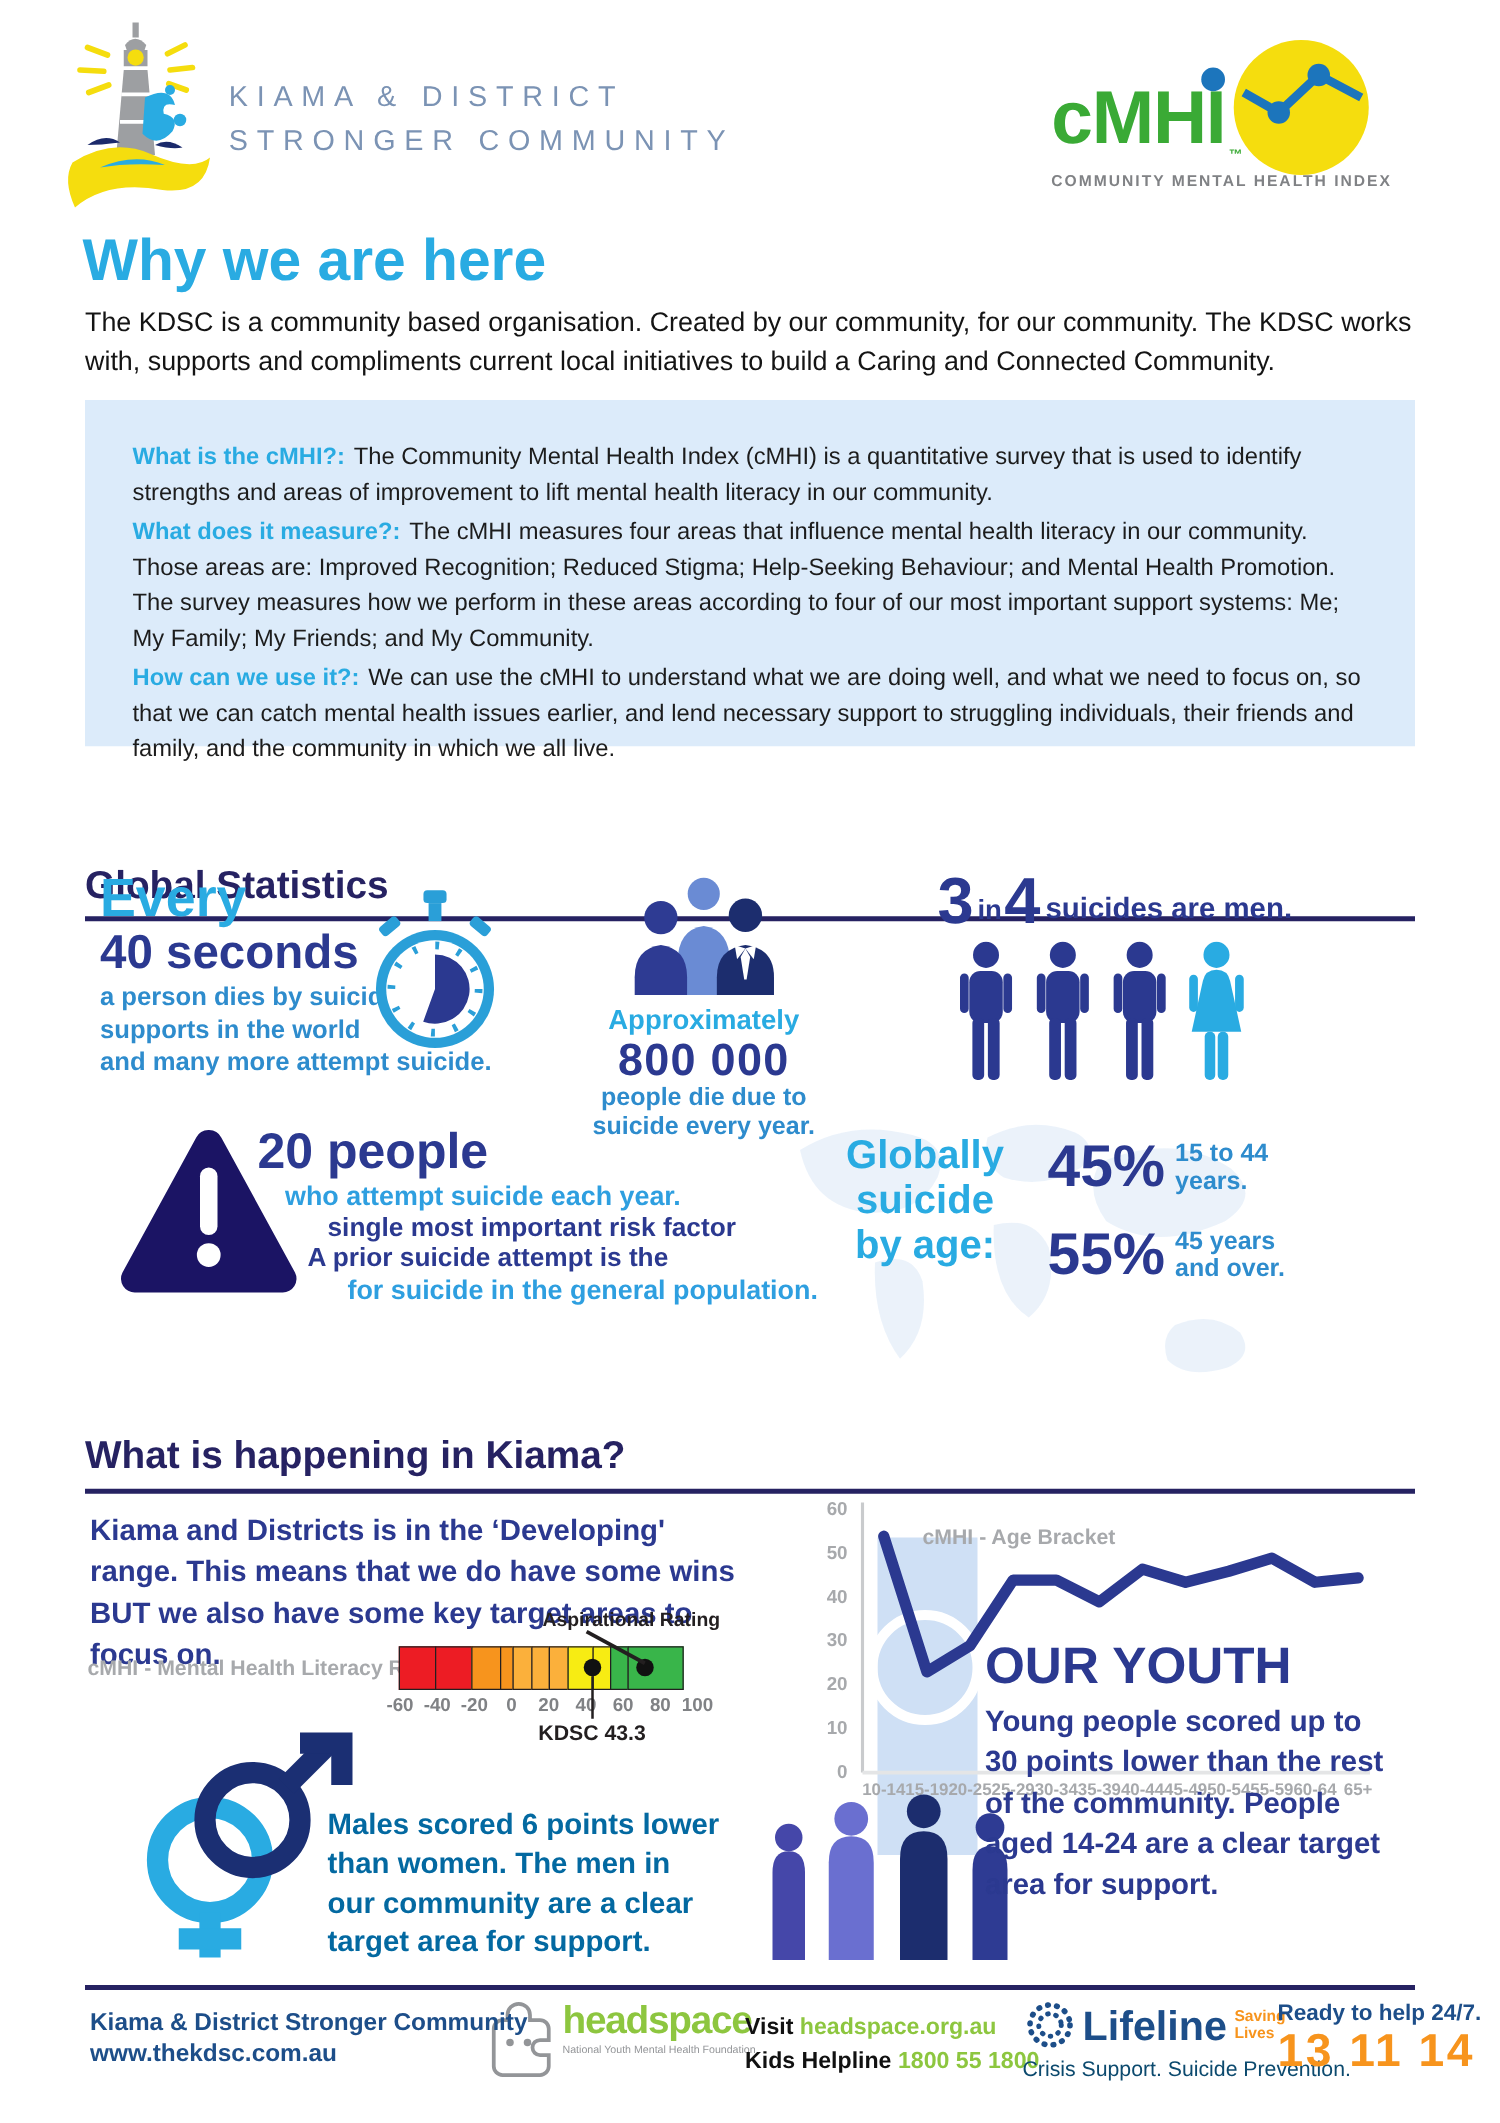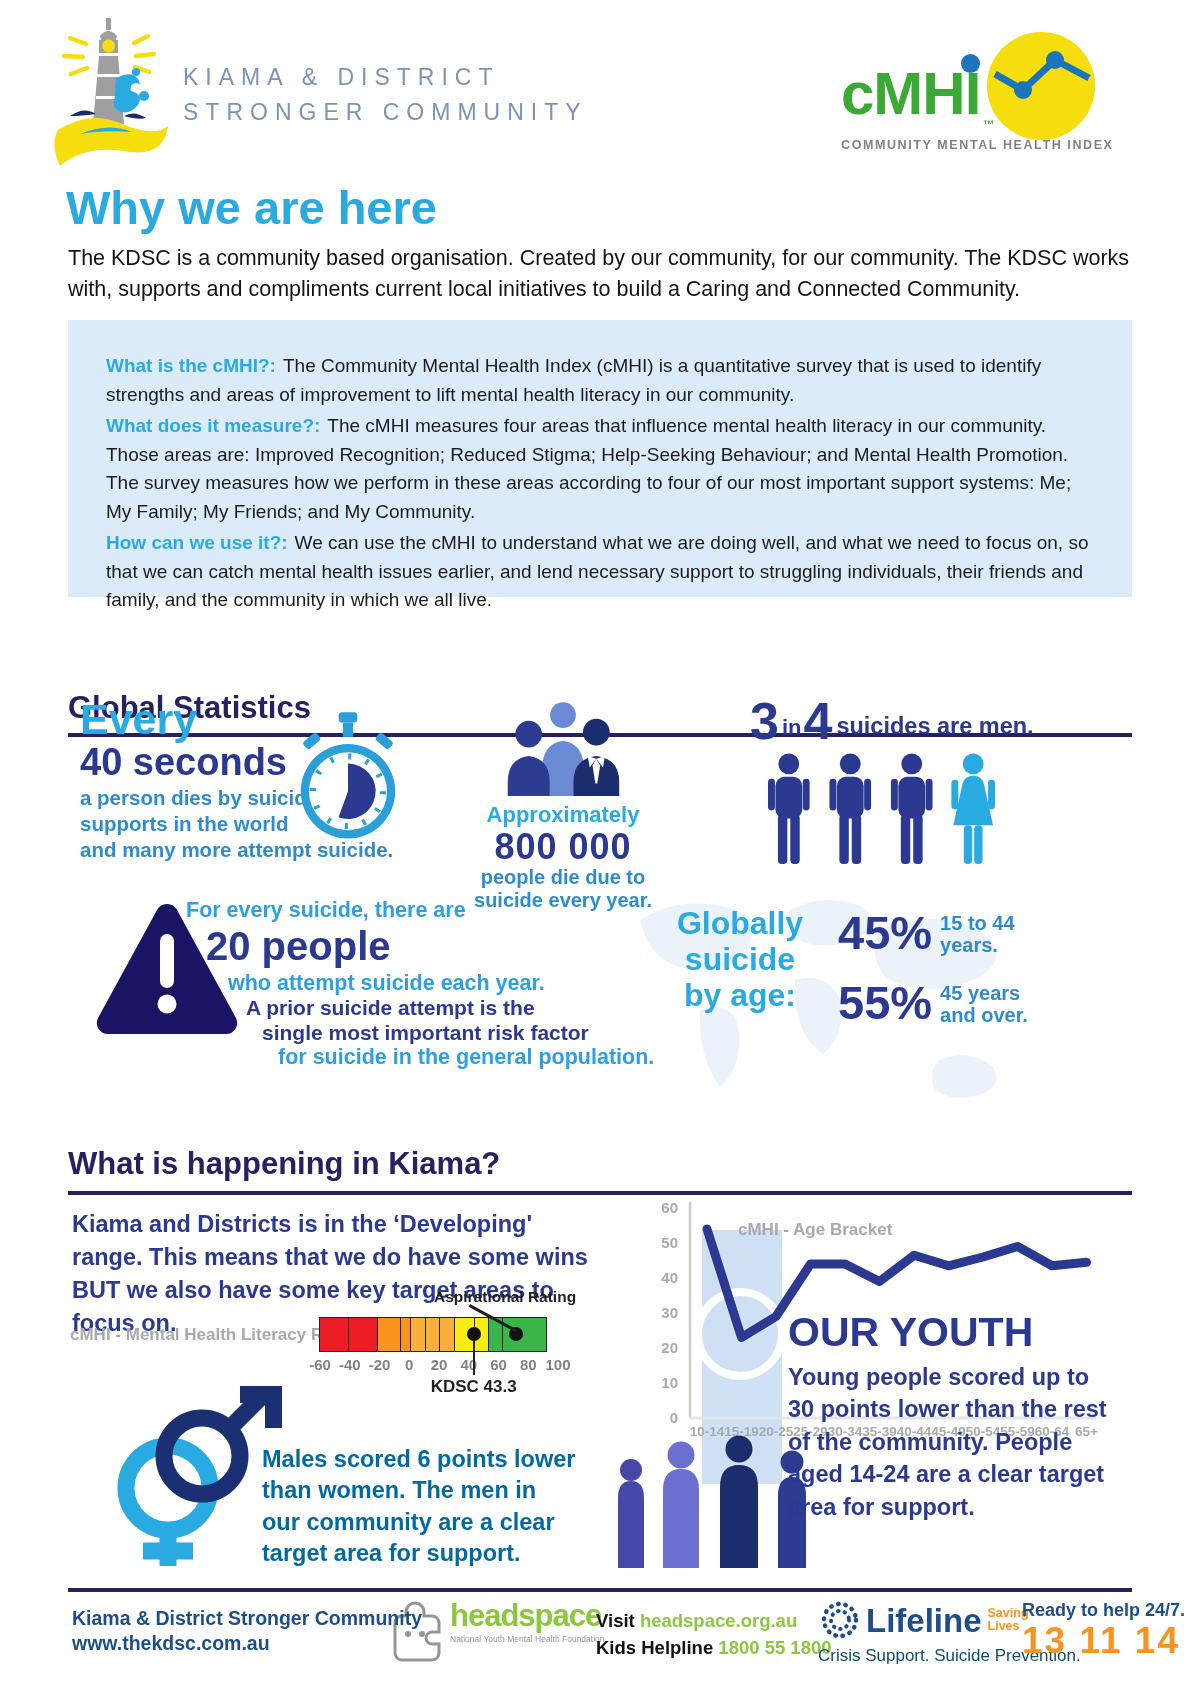--- a/index.html
+++ b/index.html
@@ -223,25 +223,24 @@
       <use href="#fig-woman" x="186" fill="#29abe2"></use>
     </svg>
   </div>
 
   <svg class="abs" style="left:92px;top:898px;" width="150" height="142" viewBox="0 0 150 142">
     <path d="M75,6 a11,11 0 0 1 10,6 L144,120 a11,11 0 0 1 -10,16 H16 a11,11 0 0 1 -10,-16 L65,12 a11,11 0 0 1 10,-6 Z" fill="#1b1464"></path>
     <rect x="68" y="36" width="14" height="54" rx="7" fill="#fff"></rect>
     <circle cx="75" cy="106" r="9.5" fill="#fff"></circle>
   </svg>
   <div class="abs twenty">
-    <div class="tw-blue">For every suicide, there are</div>
     <div class="tw-num" style="margin-left:20px;">20 people</div>
     <div class="tw-blue" style="margin-left:42px;">who attempt suicide each year.</div>
+    <div class="tw-navy" style="margin-left:76px;">single most important risk factor</div>
     <div class="tw-navy" style="margin-left:60px;">A prior suicide attempt is the</div>
-    <div class="tw-navy" style="margin-left:76px;">single most important risk factor</div>
     <div class="tw-blue" style="margin-left:92px;">for suicide in the general population.</div>
   </div>
 
   <svg class="abs" style="left:620px;top:880px;z-index:0;opacity:.55;" width="420" height="300" viewBox="0 0 420 300">
     <g fill="#dbe8f7">
       <path d="M20,40 q40,-25 90,-12 q30,8 20,34 q-15,30 -55,28 q-45,-4 -55,-50 z"></path>
       <path d="M80,130 q30,-10 38,15 q6,40 -18,62 q-22,-30 -20,-77 z"></path>
       <path d="M170,30 q35,-18 70,-4 q20,10 5,28 q-30,18 -62,8 q-18,-12 -13,-32 z"></path>
       <path d="M175,100 q32,-8 44,18 q8,36 -16,56 q-30,-20 -28,-74 z"></path>
       <path d="M260,50 q60,-25 105,5 q25,22 -5,42 q-55,25 -95,0 q-18,-25 -5,-47 z"></path>

